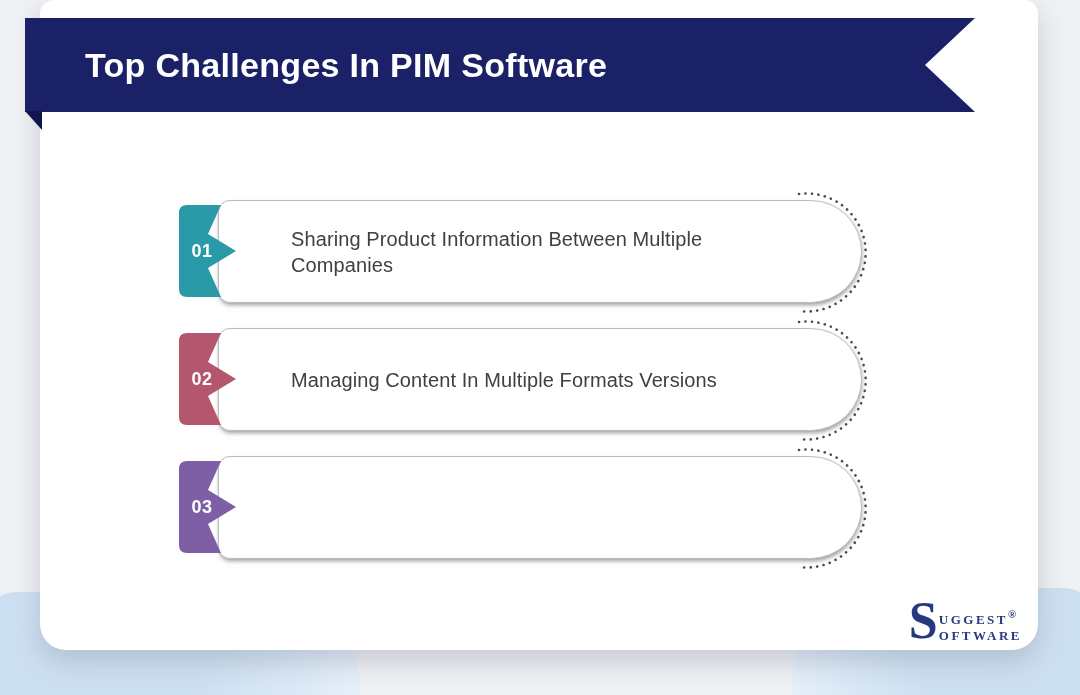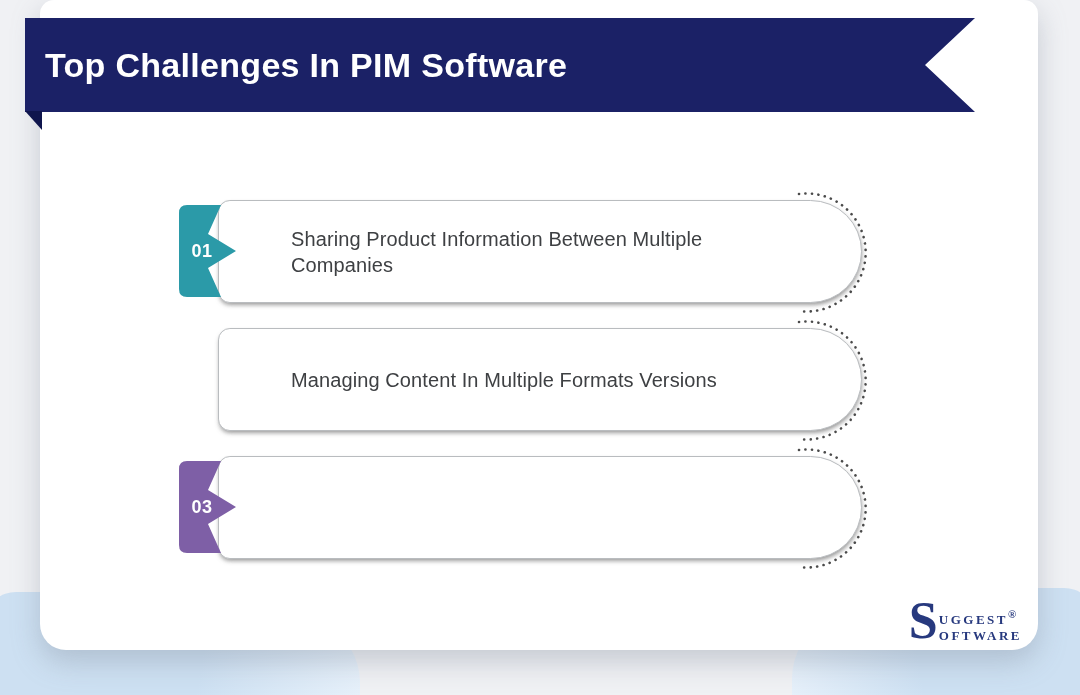--- a/index.html
+++ b/index.html
@@ -33,21 +33,21 @@
     box-shadow:0 12px 28px rgba(130,140,155,0.38);
   }
 
   
   .banner {
     position:absolute; left:-15px; top:18px;
     width:950px; height:94px;
     background:#1b2166;
     clip-path:polygon(0 0, 100% 0, calc(100% - 50px) 50%, 100% 100%, 0 100%);
     display:flex; align-items:center;
-    padding-left:20px; box-sizing:border-box;
+    padding-left:60px; box-sizing:border-box;
   }
   .banner-title {
     color:#ffffff; font-size:34px; font-weight:700; letter-spacing:0.3px;
   }
   .banner-fold {
     position:absolute; left:-15px; top:111px; width:17px; height:19px;
     background:#0f154d;
     clip-path:polygon(0 0, 100% 0, 100% 100%);
   }
 
@@ -129,20 +129,26 @@
       </div>
     </div>
 
     <div class="item item-2">
       <div class="capsule">
         <div class="capsule-text">Managing Content In Multiple Formats Versions</div>
         <svg class="cap-dots" viewBox="0 0 126 121" xmlns="http://www.w3.org/2000/svg">
           <path d="M52 2 A59 59 0 1 1 52 119" fill="none" stroke="#4a4a4a" stroke-width="2.6" stroke-dasharray="0.1 6.4" stroke-linecap="round"></path>
         </svg>
       </div>
+      <div class="badge">
+        <svg viewBox="0 0 58 92" xmlns="http://www.w3.org/2000/svg">
+          <path d="M8 0 H42 L29 29 L57 46 L29 63 L42 92 H8 Q0 92 0 84 V8 Q0 0 8 0 Z" fill="#b4566e"></path>
+        </svg>
+        <span class="badge-num">02</span>
+      </div>
     </div>
 
     <div class="item item-3">
       <div class="capsule">
         <svg class="cap-dots" viewBox="0 0 126 121" xmlns="http://www.w3.org/2000/svg">
           <path d="M52 2 A59 59 0 1 1 52 119" fill="none" stroke="#4a4a4a" stroke-width="2.6" stroke-dasharray="0.1 6.4" stroke-linecap="round"></path>
         </svg>
       </div>
       <div class="badge">
         <svg viewBox="0 0 58 92" xmlns="http://www.w3.org/2000/svg">

